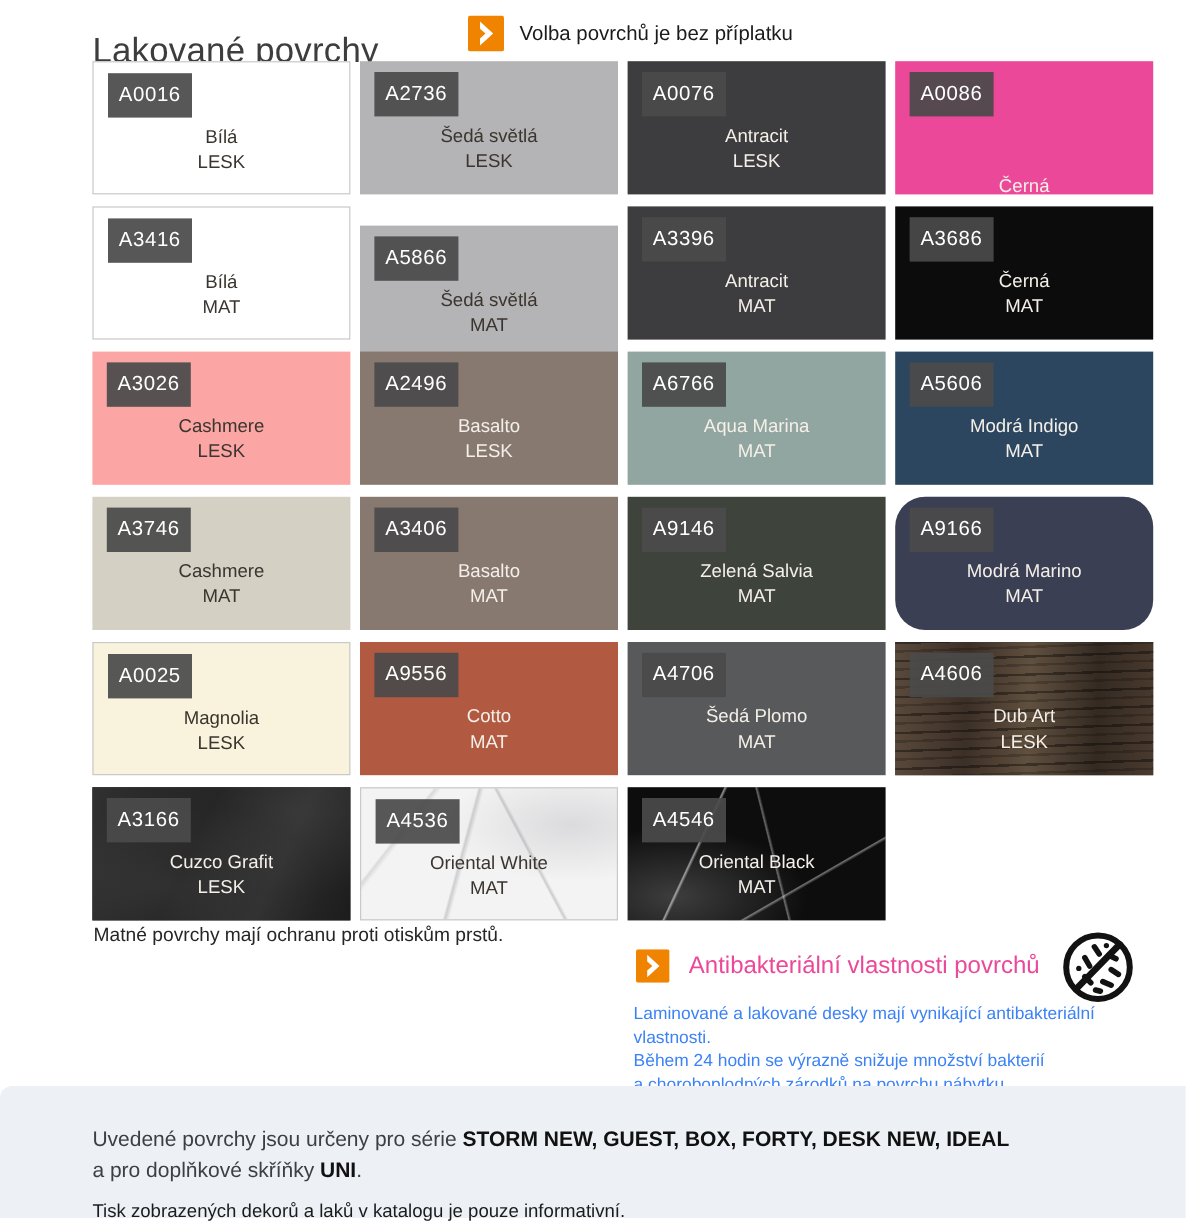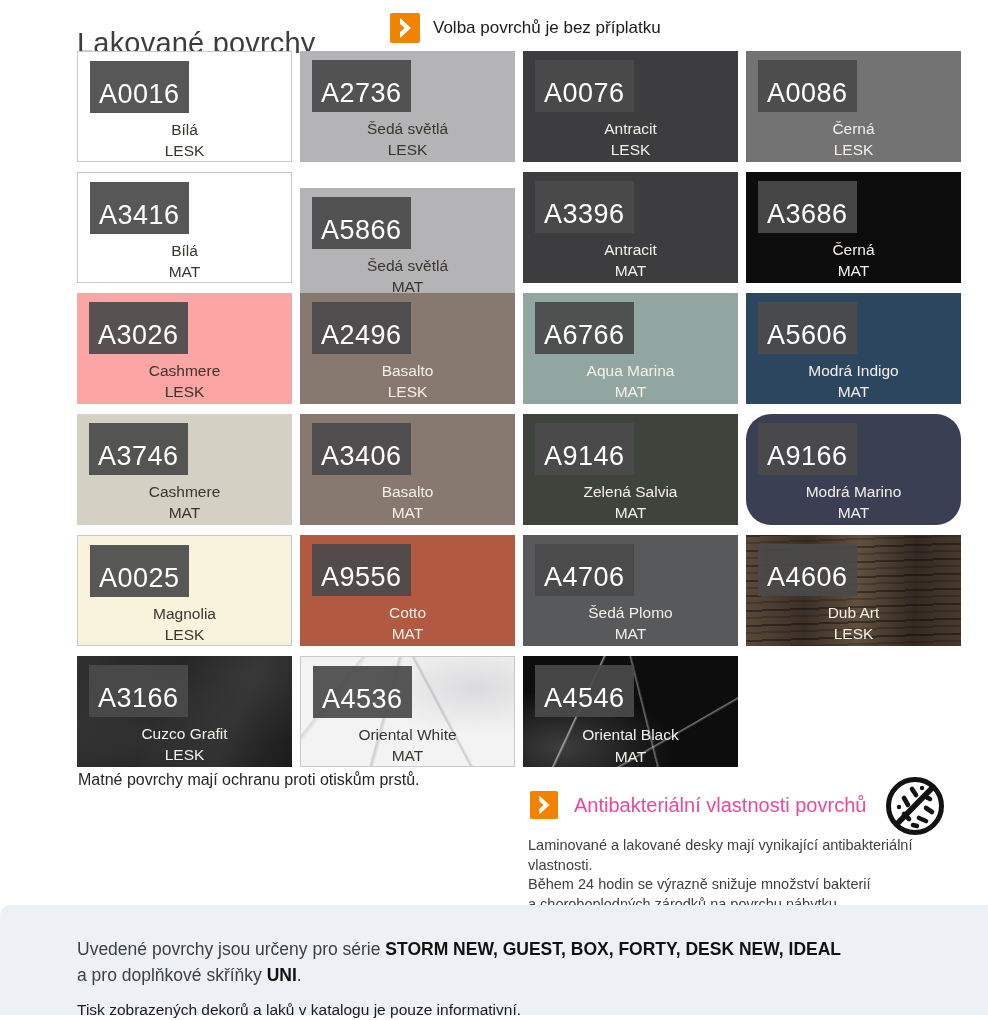--- a/index.html
+++ b/index.html
@@ -22,21 +22,21 @@
   .grid {
     position:absolute; left:77px; top:51px;
     display:grid; grid-template-columns:repeat(4,215px);
     grid-auto-rows:111px; column-gap:8px; row-gap:10px;
   }
   .swatch { position:relative; width:215px; height:111px; display:flex; flex-direction:column; }
   .swatch.bordered { border:1px solid #c9c9c9; }
   .code {
     align-self:flex-start; margin:9px 0 0 12px;
     background:rgba(74,74,74,.93); color:#fff;
-    font-size:27px; line-height:34px; padding:16px 9px 2px; letter-spacing:.5px;
+    font-size:17px; line-height:34px; padding:1px 9px 2px; letter-spacing:.5px;
   }
   .name { margin-top:7px; text-align:center; font-size:15.5px; line-height:20px; }
   .finish { text-align:center; font-size:15.5px; line-height:21px; }
   .swatch.light .name, .swatch.light .finish { color:#3a352e; }
   .swatch.dark  .name, .swatch.dark  .finish { color:#f4efe8; }
 
   
   .wood {
     background-color:#4a3a2e;
     background-image:
@@ -58,31 +58,30 @@
       linear-gradient(128deg, transparent 20%, rgba(160,160,166,.3) 20.8%, transparent 22.6%),
       radial-gradient(ellipse at 82% 28%, rgba(168,168,175,.32), transparent 42%);
   }
   .marble-black {
     background-color:#0d0d0d;
     background-image:
       linear-gradient(115deg, transparent 30%, rgba(255,255,255,.55) 30.5%, transparent 31.4%),
       linear-gradient(76deg, transparent 55%, rgba(255,255,255,.38) 55.5%, transparent 56.4%),
       linear-gradient(150deg, transparent 70%, rgba(255,255,255,.42) 70.5%, transparent 71.6%),
       radial-gradient(ellipse at 18% 82%, rgba(255,255,255,.2), transparent 45%);
-    justify-content: space-between;
   }
 
   .grid-footnote { position:absolute; left:78px; top:771px; font-size:16px; color:#262626; }
 
   .ab-arrow { position:absolute; left:530px; top:791px; }
   .ab-heading { position:absolute; left:574px; top:794px; font-size:20px; color:#ec4899; }
   .ab-bacteria { position:absolute; left:883px; top:774px; }
   .ab-body {
     position:absolute; left:528px; top:836px; width:450px;
-    font-size:14.5px; line-height:19.5px; color:#404040; white-space:pre-line;
+    font-size:14.5px; line-height:19.5px; color:#3b82f6; white-space:pre-line;
   }
 
   .footer-band {
     position:absolute; left:0; top:905px; width:988px; height:110px;
     background:#edf1f5; border-top-left-radius:10px;
   }
   .footer-line1 {
     position:absolute; left:77px; top:13px; width:860px;
     font-size:17.5px; line-height:26px; color:#3c4044; white-space:pre-line;
   }
@@ -111,21 +110,21 @@
     <div class="swatch light" style="background-color: rgb(180, 179, 181);">
       <div class="code">A2736</div>
       <div class="name">Šedá světlá</div>
       <div class="finish">LESK</div>
     </div>
     <div class="swatch dark" style="background-color: rgb(61, 61, 63);">
       <div class="code">A0076</div>
       <div class="name">Antracit</div>
       <div class="finish">LESK</div>
     </div>
-    <div class="swatch dark" style="background-color: #737373;">
+    <div class="swatch dark" style="background-color: #ec4899; gap: 42px;">
       <div class="code">A0086</div>
       <div class="name">Černá</div>
       <div class="finish">LESK</div>
     </div>
     <div class="swatch light bordered" style="background-color: rgb(255, 255, 255);">
       <div class="code">A3416</div>
       <div class="name">Bílá</div>
       <div class="finish">MAT</div>
     </div>
     <div class="swatch light" style="background-color: rgb(180, 179, 181); margin-top: 16px;">

